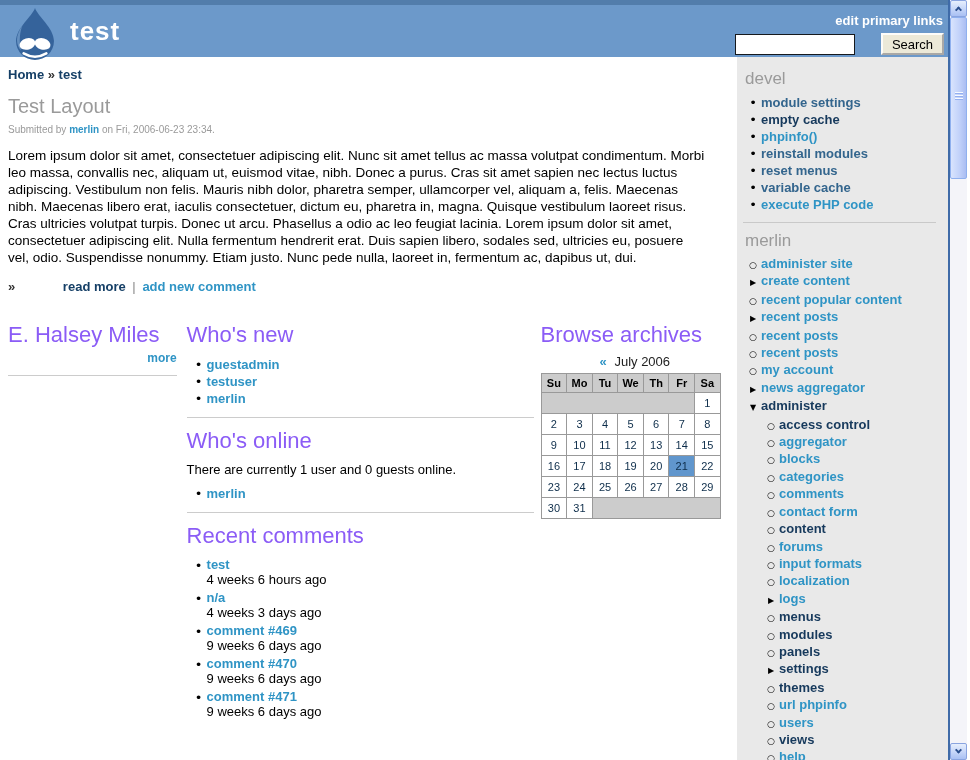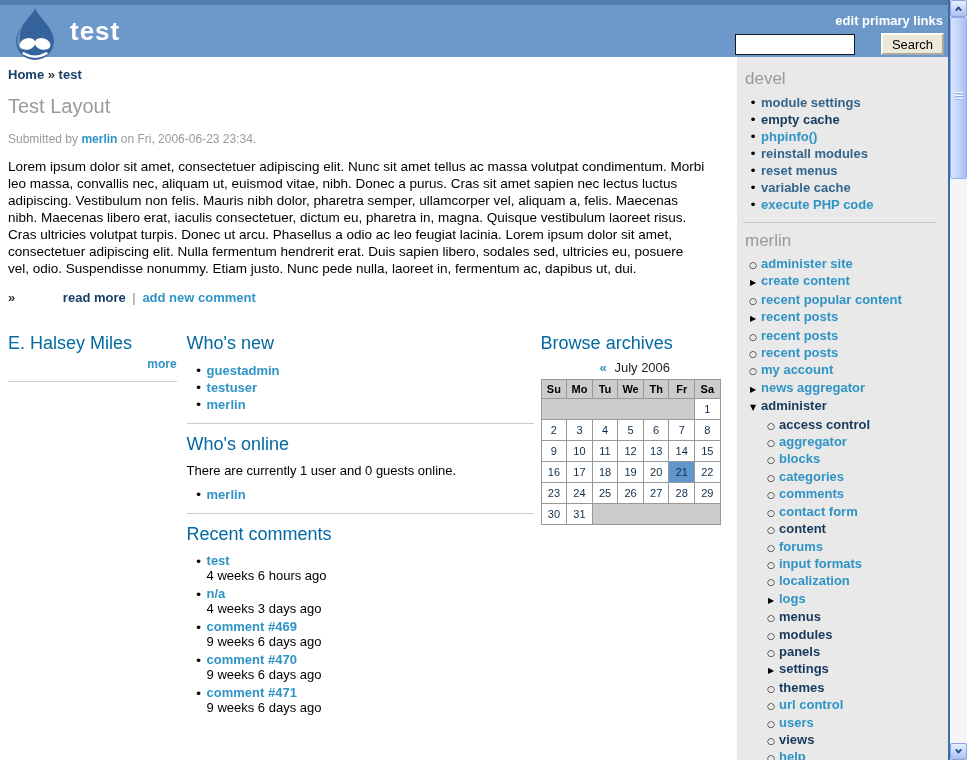--- a/index.html
+++ b/index.html
@@ -39,32 +39,32 @@
 
   
   .content-row { display:flex; height:703px; }
   .main { width:737px; padding:10px 8px 0 8px; background:#fff; }
   .sidebar { flex:1; background:#e9e9e9; padding:8px 8px 0 5px; overflow:hidden; }
 
   .breadcrumb { font-size:13px; font-weight:bold; color:#333; }
   .breadcrumb a { color:#153f66; }
   .layout-title { margin-top:13px; font-size:20px; color:#9a9a9a; }
   .post-title { margin-top:5px; font-size:23px; font-weight:bold; color:#565656; }
-  .submitted { margin-top:14px; font-size:12px; color:#9a9a9a; }
+  .submitted { margin-top:6px; font-size:10px; color:#9a9a9a; }
   .node-body { margin-top:12px; width:700px; font-size:13.5px; line-height:17px; color:#000; }
   .node-links { margin-top:13px; font-size:13px; }
   .node-links .marker { color:#333; font-weight:bold; }
   .node-links .sep { color:#888; font-weight:normal; padding:0 3px; }
   .node-links a.read-more { color:#153f66;margin-left:44px; }
 
   .panel-row { display:flex; margin-top:28px; }
   .col1 { width:180px; padding-right:10px; }
   .col2 { width:350px; }
   .col3 { width:190px; margin-left:7px; }
-  .sec-title { font-size:18px; color:#0369a1; }
+  .sec-title { font-size:22px; color:#8b5cf6; }
   .more-line { text-align:right; margin-top:3px; font-size:12px; }
   hr.rule { border:none; border-top:1px solid #ccc; margin:10px 0; }
   .sidebar hr.rule { border-top:1px solid #c9c9c9; margin:9px 4px 8px 1px; }
 
   ul { list-style:none; }
   .b-li { display:flex; align-items:baseline; line-height:17px; }
   .blt { display:inline-block; text-align:center; font-family:"DejaVu Sans",sans-serif; color:#000; }
   .blt.disc { width:16px; font-size:13px; }
   .blt.circle { width:16px; font-size:9px; }
   .blt.tri { width:16px; font-size:8px; }
@@ -410,21 +410,21 @@
           <li class=" lvl1">
             <span class="blt tri">▶</span>
             <a class="tone-dark">settings</a>
           </li>
           <li class=" lvl1">
             <span class="blt circle">○</span>
             <a class="tone-dark">themes</a>
           </li>
           <li class=" lvl1">
             <span class="blt circle">○</span>
-            <a class="tone-light">url control</a>
+            <a class="tone-light">url phpinfo</a>
           </li>
           <li class=" lvl1">
             <span class="blt circle">○</span>
             <a class="tone-light">users</a>
           </li>
           <li class=" lvl1">
             <span class="blt circle">○</span>
             <a class="tone-dark">views</a>
           </li>
           <li class=" lvl1">

